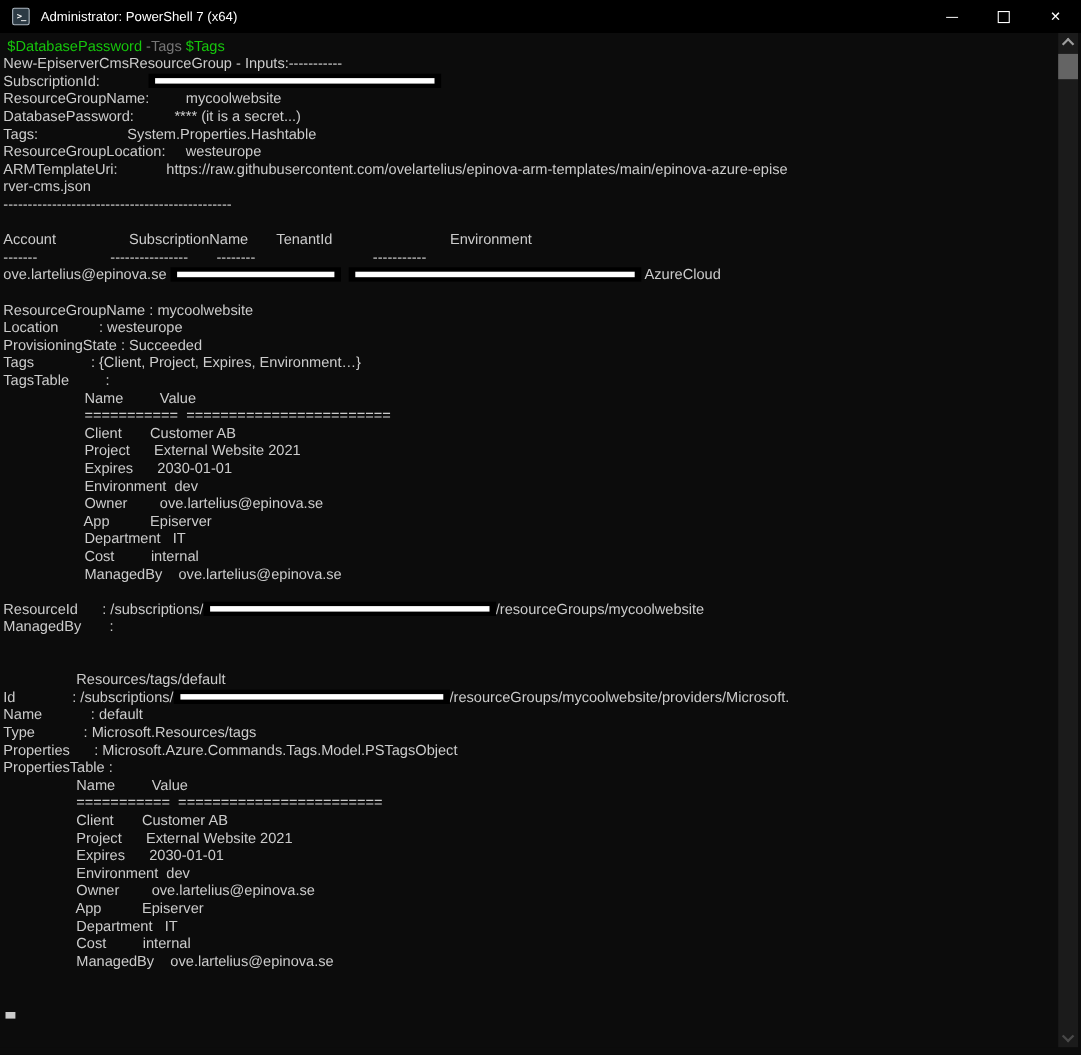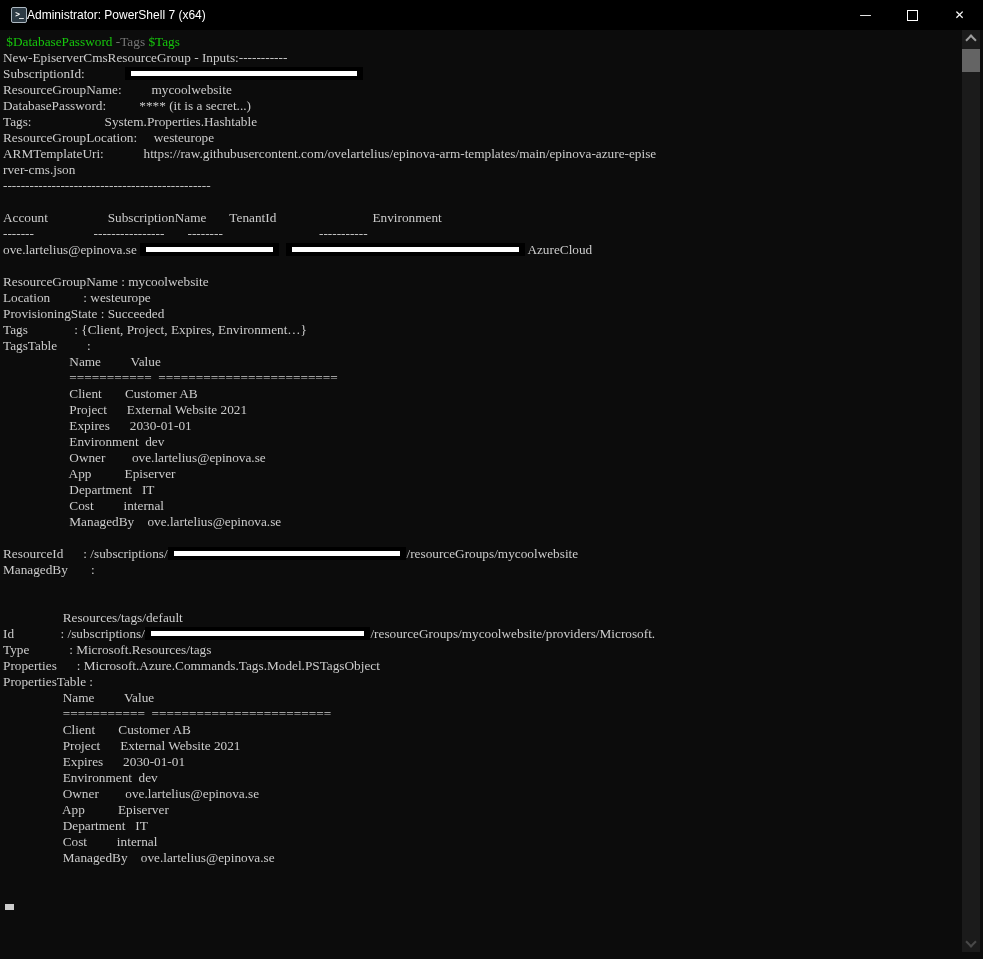--- a/index.html
+++ b/index.html
@@ -23,20 +23,21 @@
     border:1px solid #aeb9c2;
     border-radius:2px;
     box-sizing:border-box;
     color:#fff;
     font-family:"DejaVu Sans Mono",monospace;
     font-size:8px;font-weight:bold;
     line-height:13px;text-align:center;
     letter-spacing:-1px;
   }
   .title-text{
+    margin-left:10px;
     color:#fff;font-size:12px;
     flex:1 1 auto;
     white-space:nowrap;
   }
   .win-btn{
     width:47px;height:30px;
     display:flex;align-items:center;justify-content:center;
     color:#fff;font-size:12px;
     font-family:"DejaVu Sans",sans-serif;
   }
@@ -44,21 +45,21 @@
   
   .content{
     position:absolute;top:30px;left:0;right:20px;bottom:7px;
     padding:4px 0 0 3px;
     overflow:hidden;
     background:#0c0c0c;
   }
   .tl{
     height:16px;min-height:16px;line-height:16px;
     white-space:pre;
-    font-family:Liberation Serif, serif;
+    font-family:Liberation Sans, sans-serif;
     font-size:13.28px;
     color:#cccccc;
   }
   .sty-var{color:#16c60c;}
   .sty-param{color:#767676;}
   .redact{
     display:inline-block;vertical-align:middle;
     height:13px;background:#000;
     position:relative;margin-top:-2px;
   }
@@ -129,20 +130,21 @@
       <div class="tl"><span>                    Department   IT</span></div>
       <div class="tl"><span>                    Cost         internal</span></div>
       <div class="tl"><span>                    ManagedBy    ove.lartelius@epinova.se</span></div>
       <div class="tl"></div>
       <div class="tl"><span>ResourceId      : /subscriptions/</span><span class="redact" style="width: 36ch;"></span><span>/resourceGroups/mycoolwebsite</span></div>
       <div class="tl"><span>ManagedBy       :</span></div>
       <div class="tl"></div>
       <div class="tl"></div>
       <div class="tl"><span>                  Resources/tags/default</span></div>
       <div class="tl"><span>Id              : /subscriptions/</span><span class="redact" style="width: 34ch;"></span><span>/resourceGroups/mycoolwebsite/providers/Microsoft.</span></div>
+      <div class="tl"><span>Name            : default</span></div>
       <div class="tl"><span>Type            : Microsoft.Resources/tags</span></div>
       <div class="tl"><span>Properties      : Microsoft.Azure.Commands.Tags.Model.PSTagsObject</span></div>
       <div class="tl"><span>PropertiesTable :</span></div>
       <div class="tl"><span>                  Name         Value</span></div>
       <div class="tl"><span>                  ===========  ========================</span></div>
       <div class="tl"><span>                  Client       Customer AB</span></div>
       <div class="tl"><span>                  Project      External Website 2021</span></div>
       <div class="tl"><span>                  Expires      2030-01-01</span></div>
       <div class="tl"><span>                  Environment  dev</span></div>
       <div class="tl"><span>                  Owner        ove.lartelius@epinova.se</span></div>

